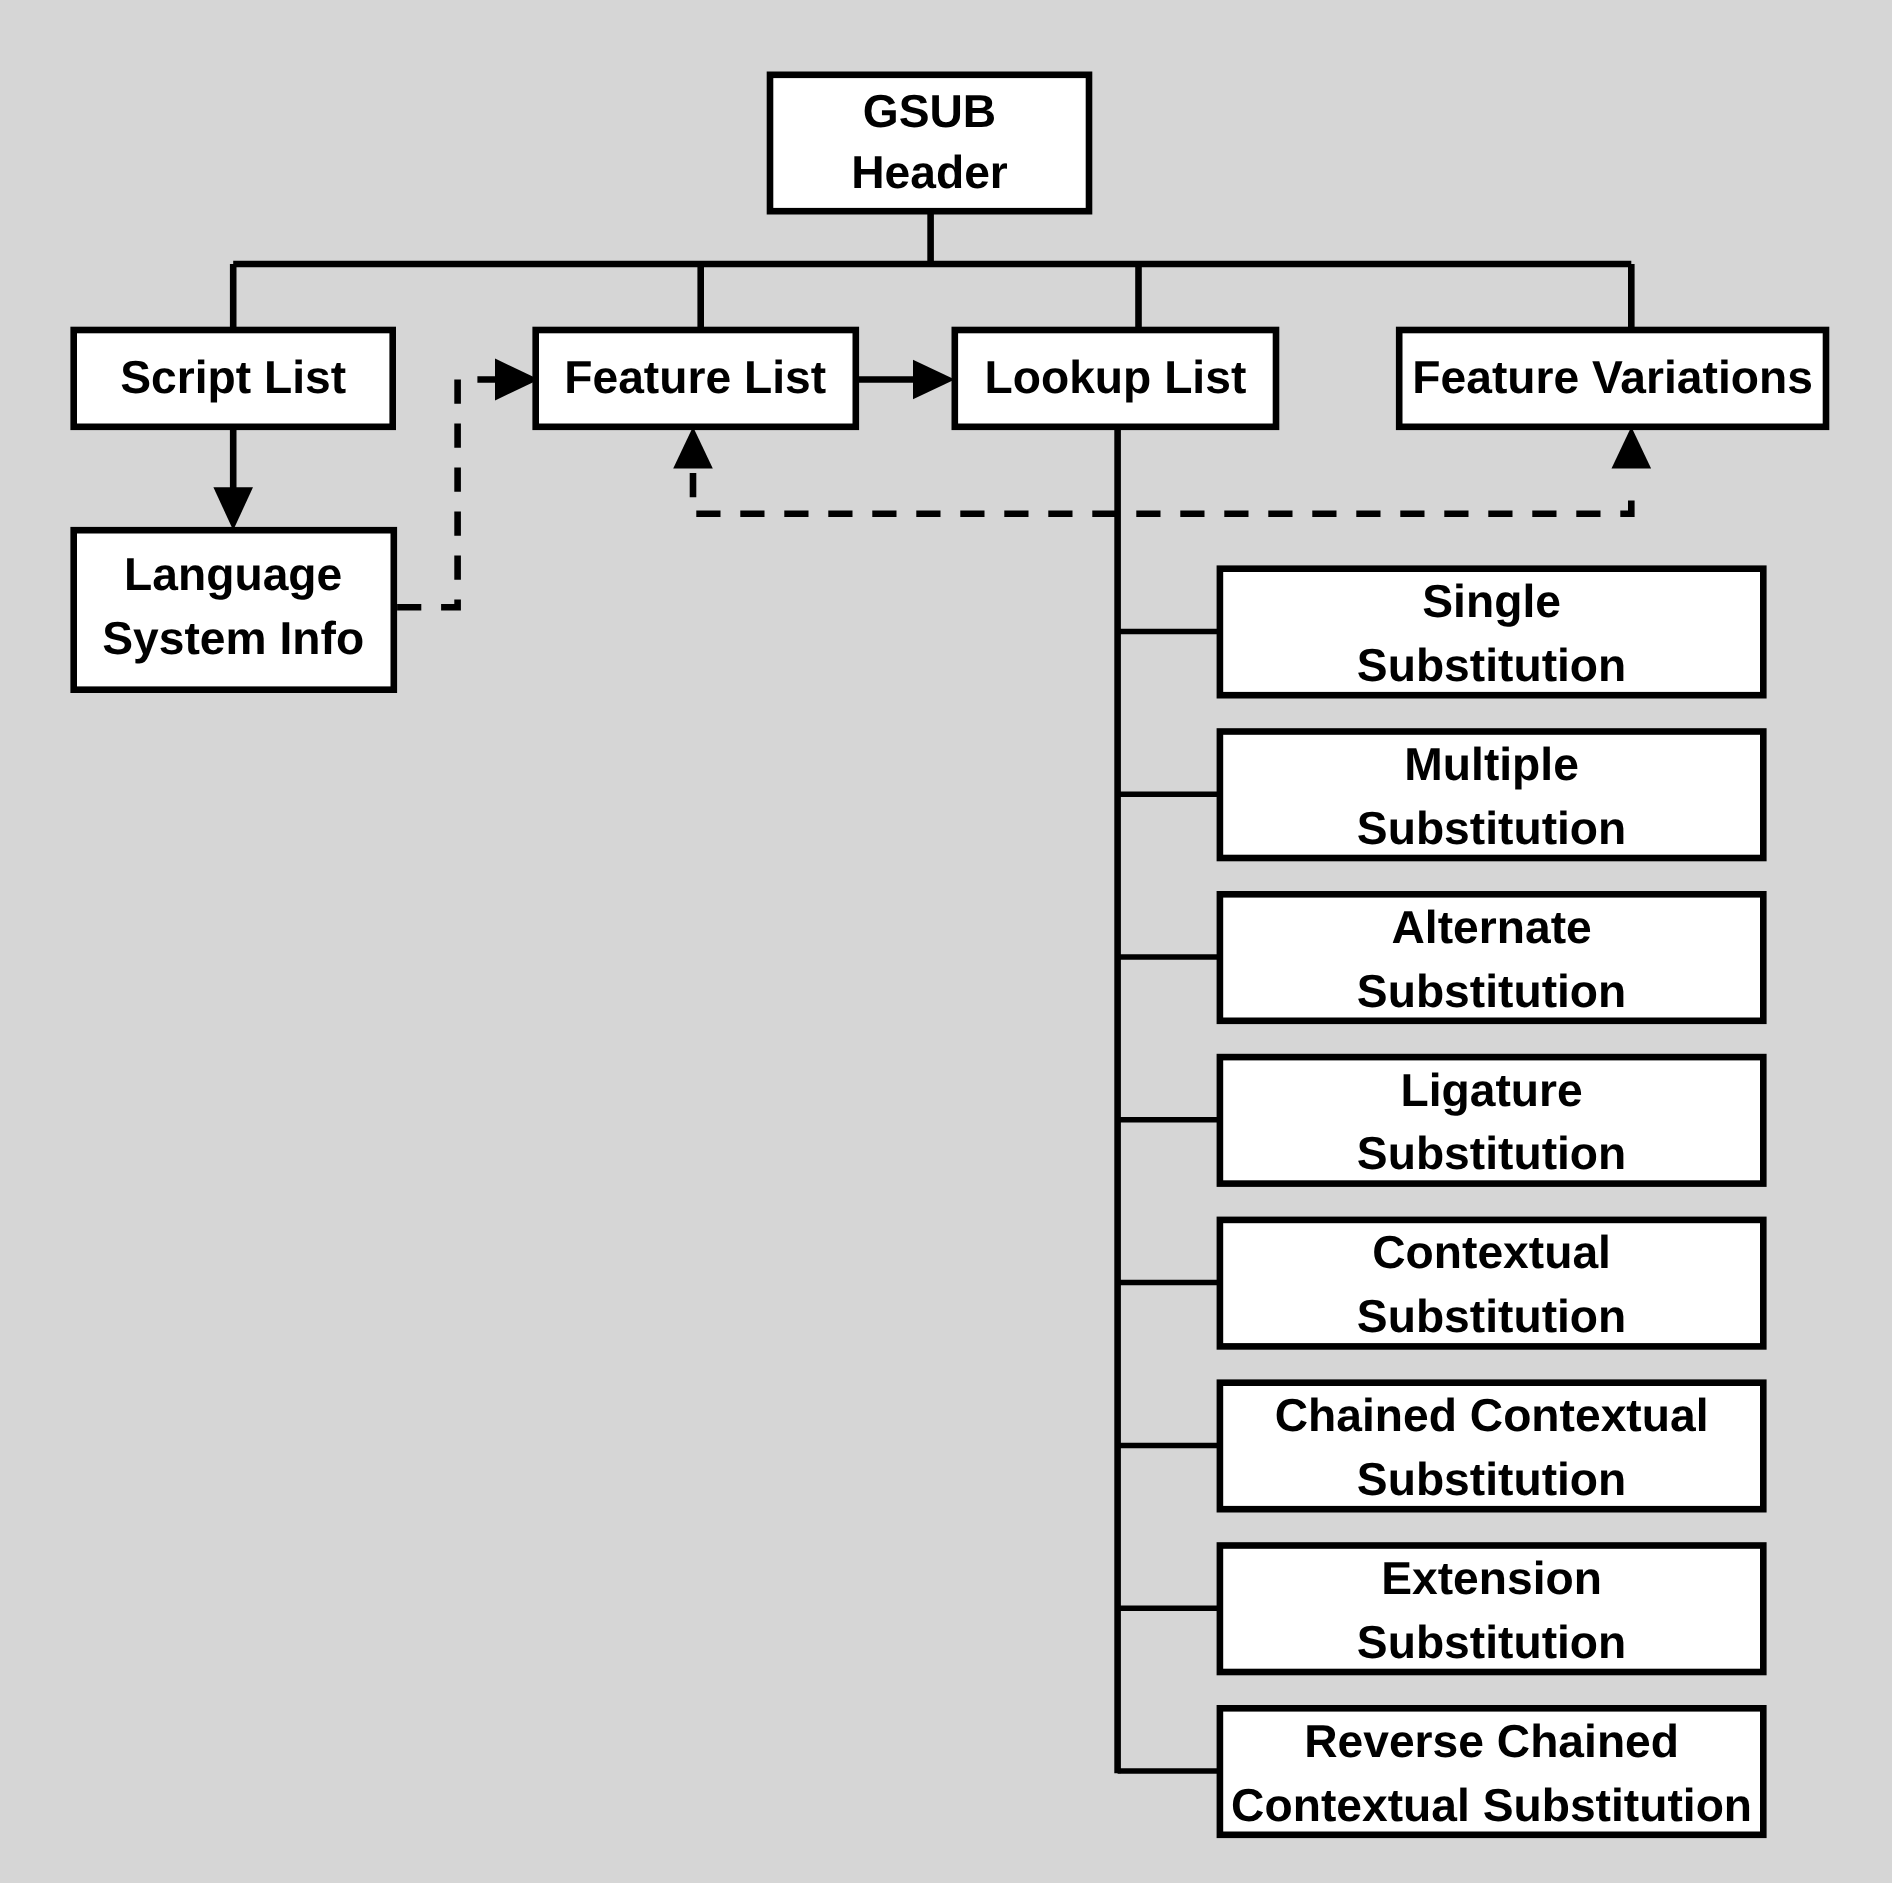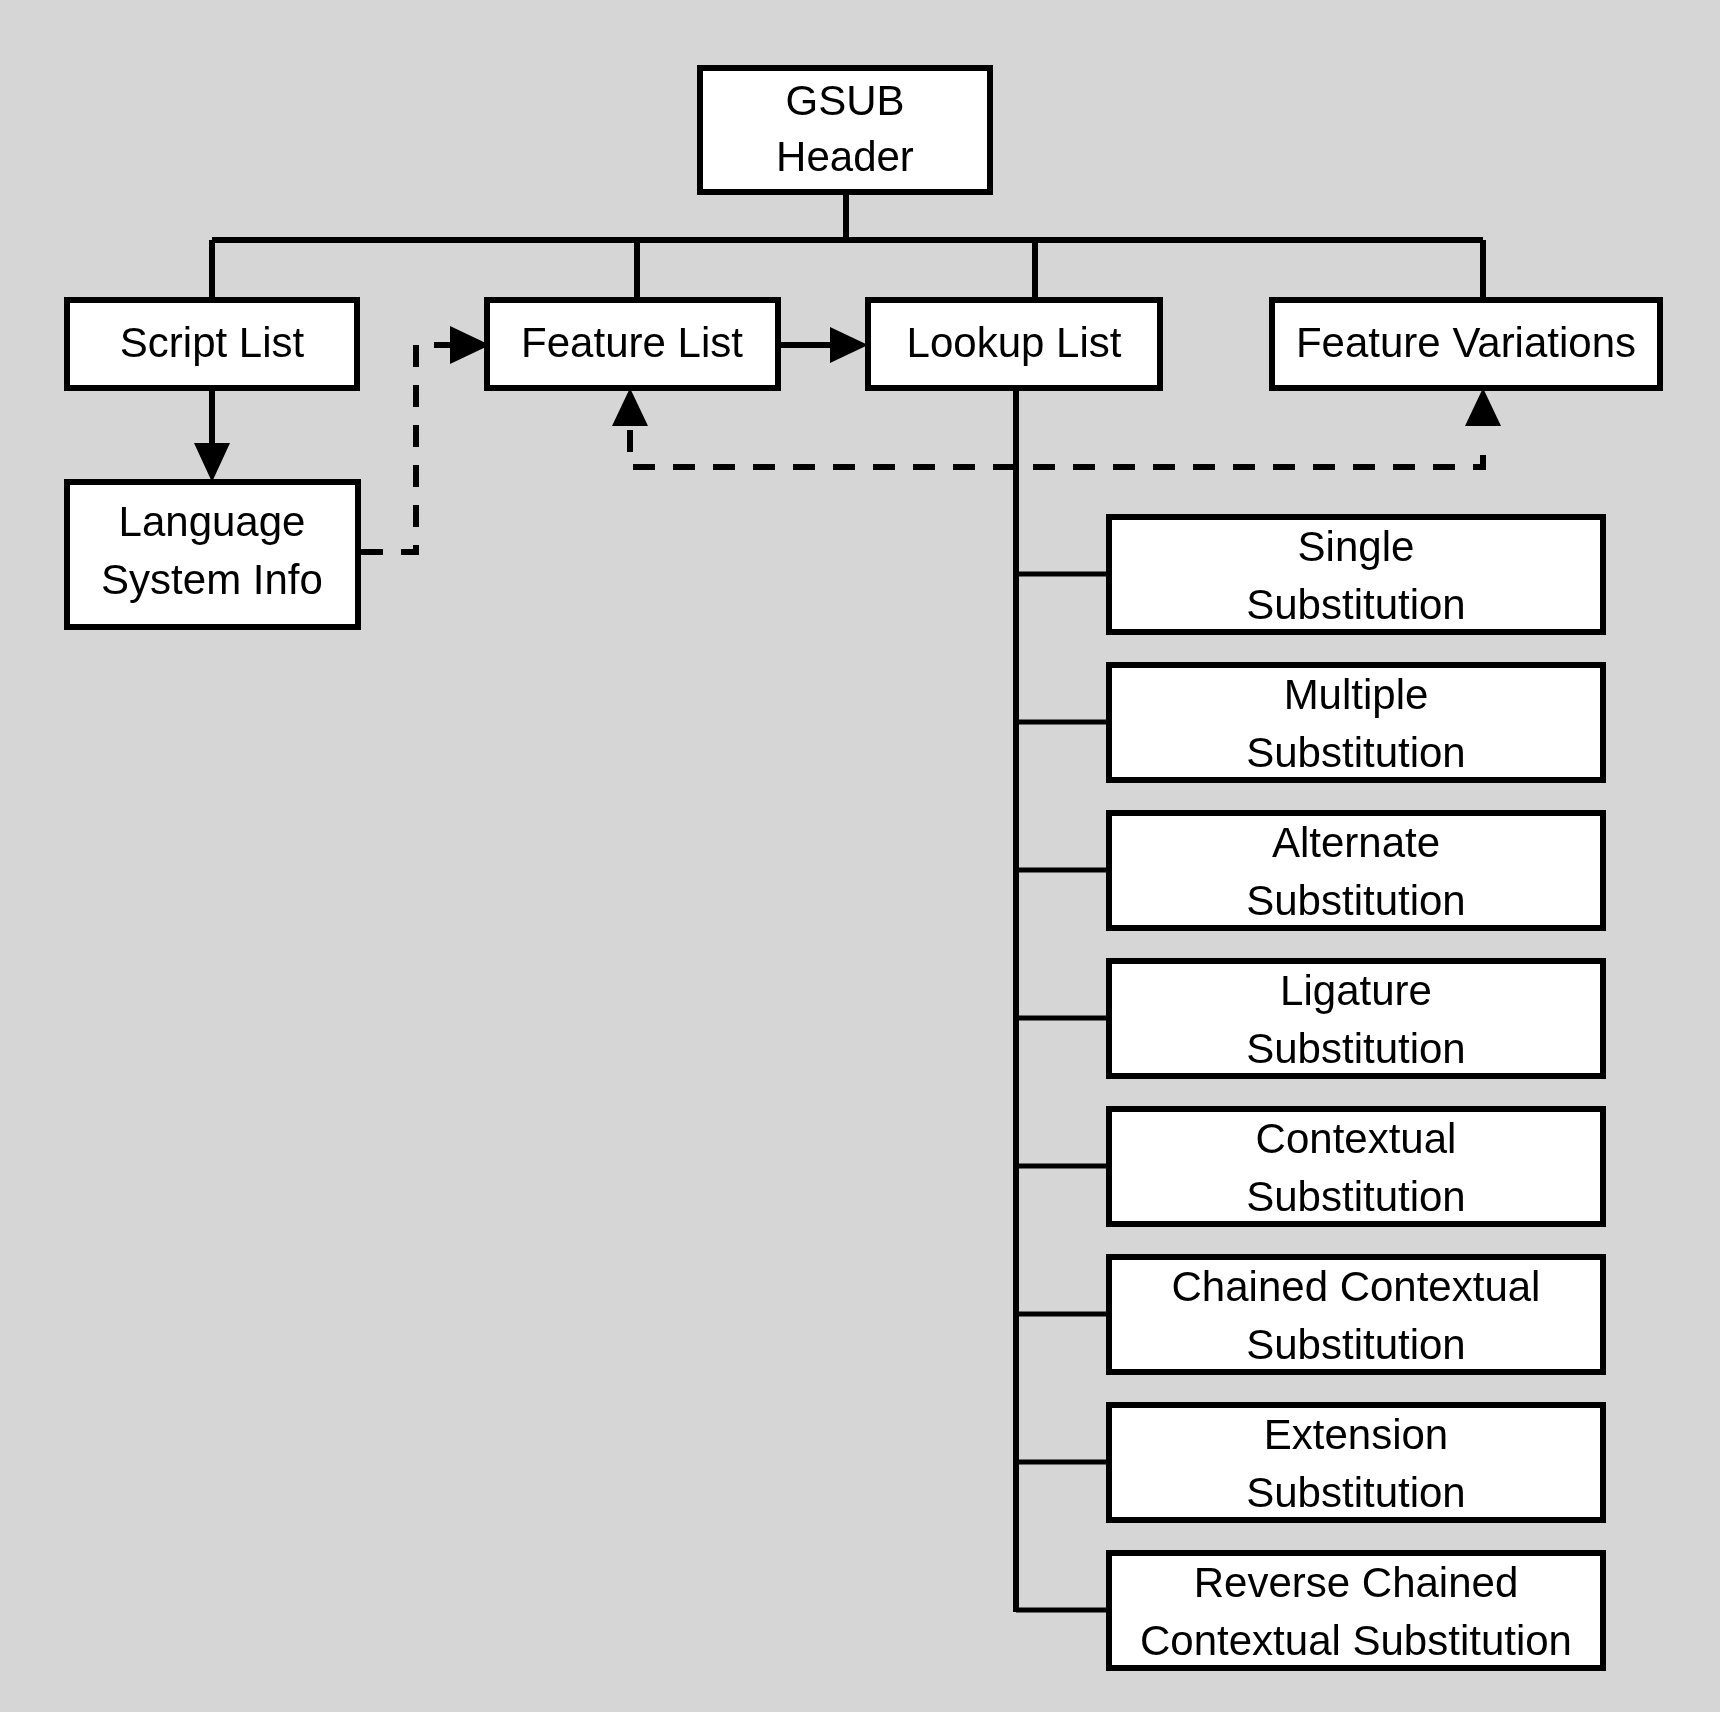--- a/index.html
+++ b/index.html
@@ -7,20 +7,21 @@
     padding: 0;
     background: #d6d6d6;
   }
   #diagram-root {
     position: relative;
     width: 1720px;
     height: 1712px;
     background: #d6d6d6;
     font-family: "Liberation Sans", sans-serif;
     overflow: hidden;
+    font-weight: bold;
   }
   svg#diagram-svg {
     position: absolute;
     left: 0;
     top: 0;
     width: 1720px;
     height: 1712px;
     display: block;
   }
   .node-box {

